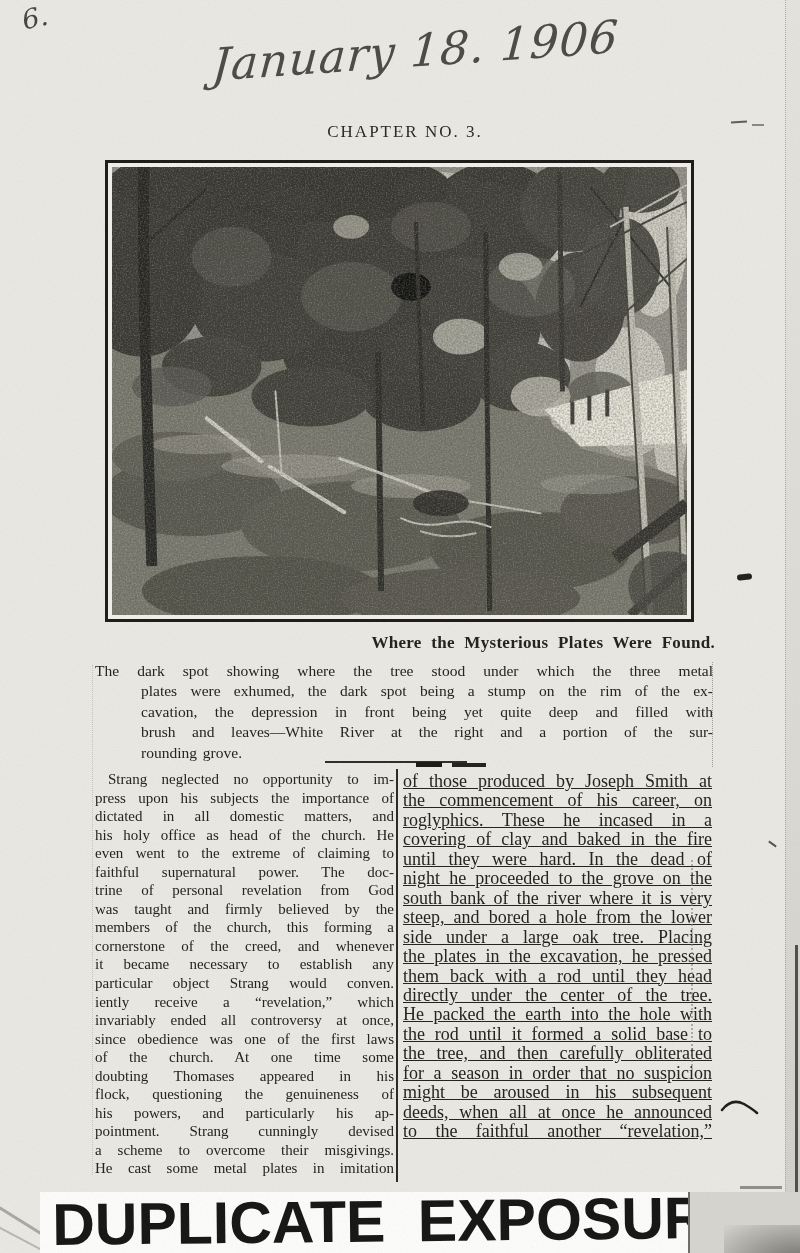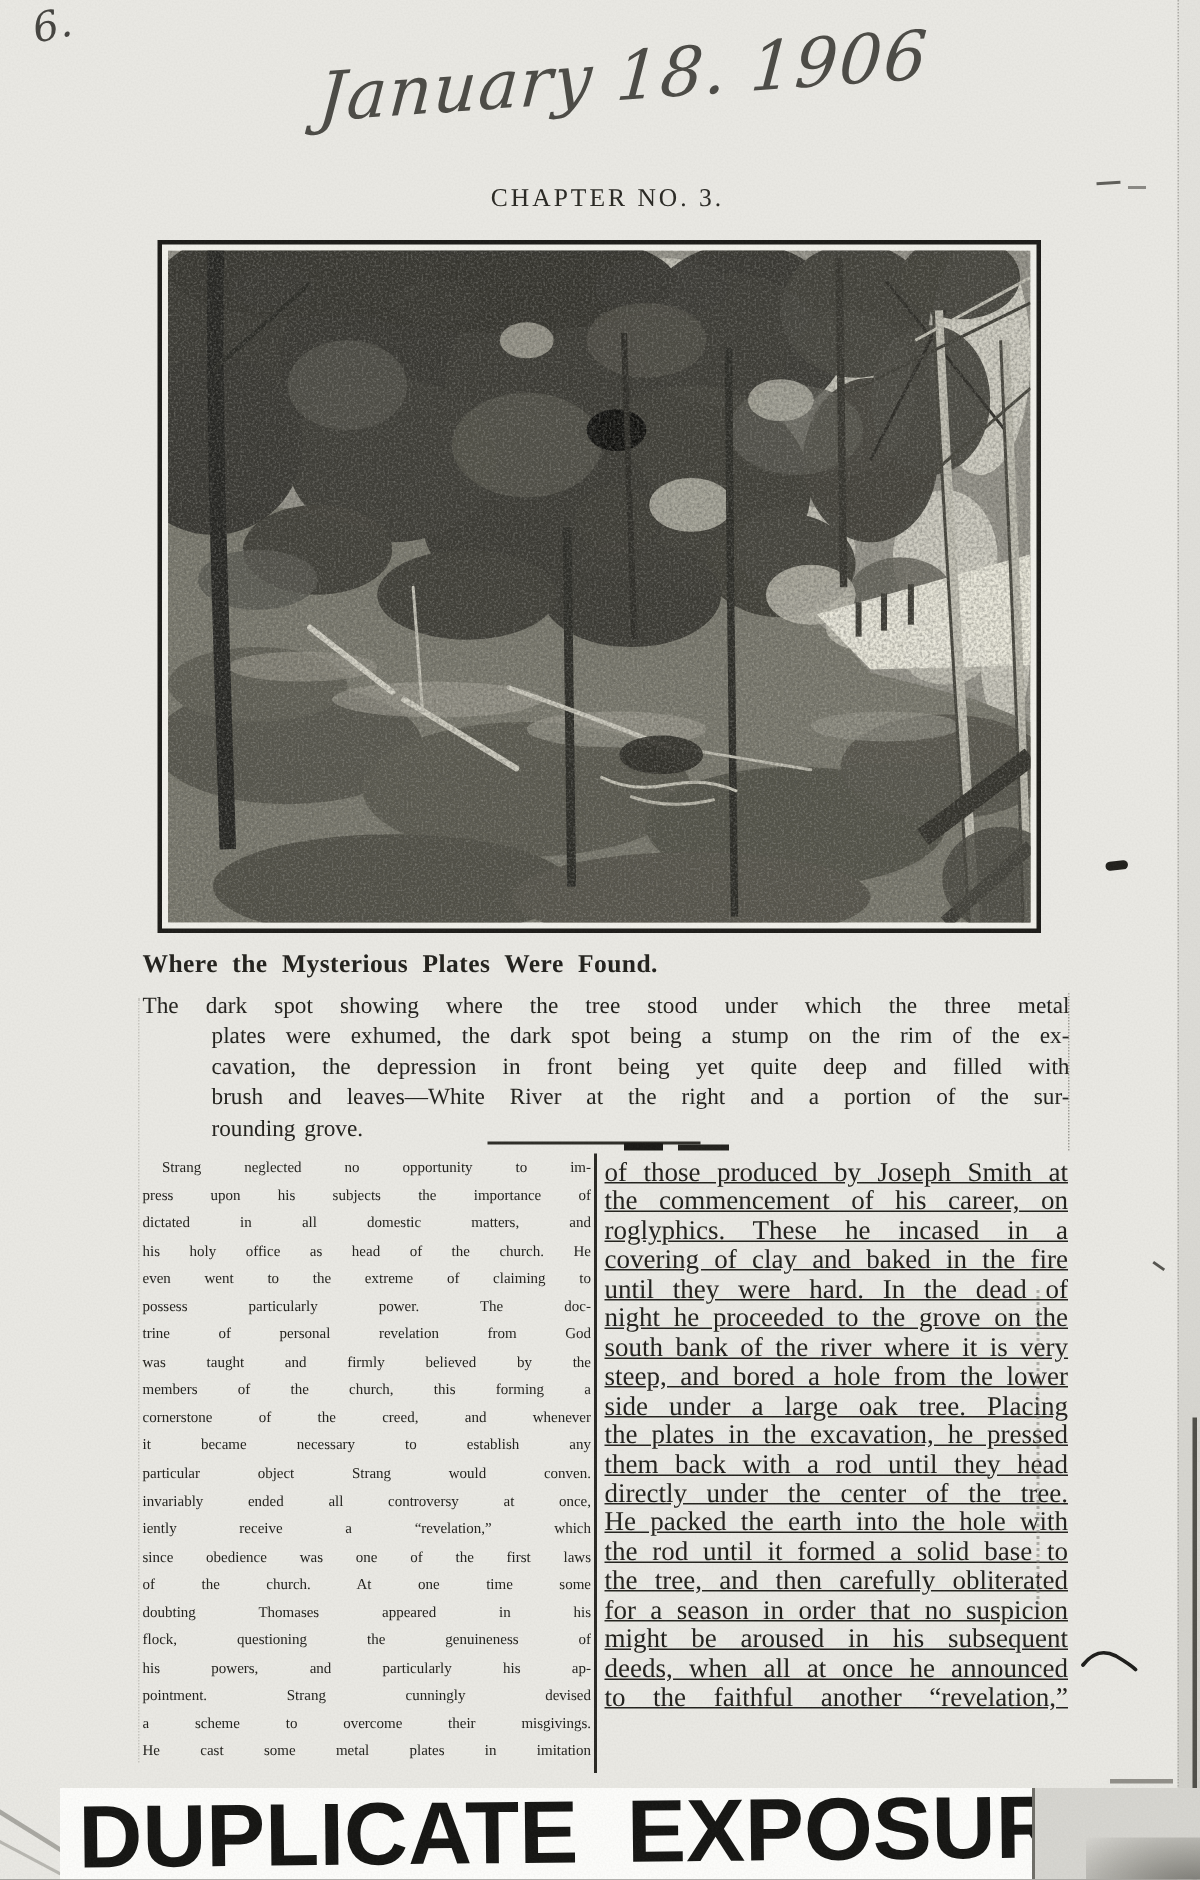--- a/index.html
+++ b/index.html
@@ -13,31 +13,31 @@
   .hand-date{position:absolute;left:212px;top:26px;width:360px;font-size:45px;white-space:nowrap;
              transform:rotate(-4deg) skewX(-8deg);letter-spacing:1px;color:#4c4b46;}
   
   .chapter{position:absolute;left:95px;top:122px;width:620px;text-align:center;
            font-size:17px;letter-spacing:2px;color:#2a2924;}
   
   .photo-frame{position:absolute;left:105px;top:160px;width:589px;height:462px;box-sizing:border-box;
                border:3px solid #1d1c19;background:#f0efe9;padding:4px;}
   .photo-frame svg{display:block;}
   
-  .caption-title{position:absolute;left:95px;top:633px;width:620px;text-align:left;font-weight:bold;
+  .caption-title{position:absolute;left:95px;top:633px;width:620px;text-align:right;font-weight:bold;
                  font-size:17px;word-spacing:5px;letter-spacing:.3px;}
   .caption{position:absolute;left:95px;top:661px;width:618px;}
   .cap-line{font-size:15.5px;line-height:20.4px;text-align:justify;text-align-last:justify;
             padding-left:46px;word-spacing:2px;}
   .cap-line:first-child{padding-left:0;}
   .cap-line:last-child{text-align-last:left;}
   .divider{position:absolute;left:325px;top:761px;width:142px;height:2px;background:#2e2d28;}
   
   .col-left{position:absolute;left:95px;top:770px;width:299px;}
-  .cl-line{font-size:10px;line-height:18.55px;text-align:justify;text-align-last:justify;}
+  .cl-line{font-size:15px;line-height:18.55px;text-align:justify;text-align-last:justify;}
   .cl-line:first-child{text-indent:13px;}
   .col-rule{position:absolute;left:396px;top:769px;width:2px;height:413px;background:#2a2924;}
   .col-right{position:absolute;left:403px;top:772px;width:309px;}
   .cr-line{font-size:18px;line-height:19.45px;text-align:justify;text-align-last:justify;text-decoration:underline;}
   
   .mk{position:absolute;}
   .mk-dash1{left:731px;top:121px;width:16px;height:2px;background:#5f5e59;transform:rotate(-4deg);}
   .mk-dash2{left:752px;top:124px;width:12px;height:2px;background:#8a8984;}
   .mk-excl{left:786px;top:177px;width:3px;height:11px;background:#55544f;border-radius:1px;}
   .mk-blob{left:737px;top:574px;width:15px;height:6px;background:#21201c;border-radius:3px;transform:rotate(-6deg);}
@@ -223,29 +223,29 @@
       <div class="cap-line">rounding grove.</div>
     </div>
   <div class="divider"></div>
 
   <div class="col-left">
       <div class="cl-line">Strang neglected no opportunity to im-</div>
       <div class="cl-line">press upon his subjects the importance of</div>
       <div class="cl-line">dictated in all domestic matters, and</div>
       <div class="cl-line">his holy office as head of the church.  He</div>
       <div class="cl-line">even went to the extreme of claiming to</div>
-      <div class="cl-line">possess particularly power.  The doc-</div>
+      <div class="cl-line">faithful supernatural power.  The doc-</div>
       <div class="cl-line">trine of personal revelation from God</div>
       <div class="cl-line">was taught and firmly believed by the</div>
       <div class="cl-line">members of the church, this forming a</div>
       <div class="cl-line">cornerstone of the creed, and whenever</div>
       <div class="cl-line">it became necessary to establish any</div>
       <div class="cl-line">particular object Strang would conven.</div>
+      <div class="cl-line">iently receive a “revelation,” which</div>
       <div class="cl-line">invariably ended all controversy at once,</div>
-      <div class="cl-line">iently receive a “revelation,” which</div>
       <div class="cl-line">since obedience was one of the first laws</div>
       <div class="cl-line">of the church.  At one time some</div>
       <div class="cl-line">doubting Thomases appeared in his</div>
       <div class="cl-line">flock, questioning the genuineness of</div>
       <div class="cl-line">his powers, and particularly his ap-</div>
       <div class="cl-line">pointment.  Strang cunningly devised</div>
       <div class="cl-line">a scheme to overcome their misgivings.</div>
       <div class="cl-line">He cast some metal plates in imitation</div>
     </div>
   <div class="col-rule"></div>

